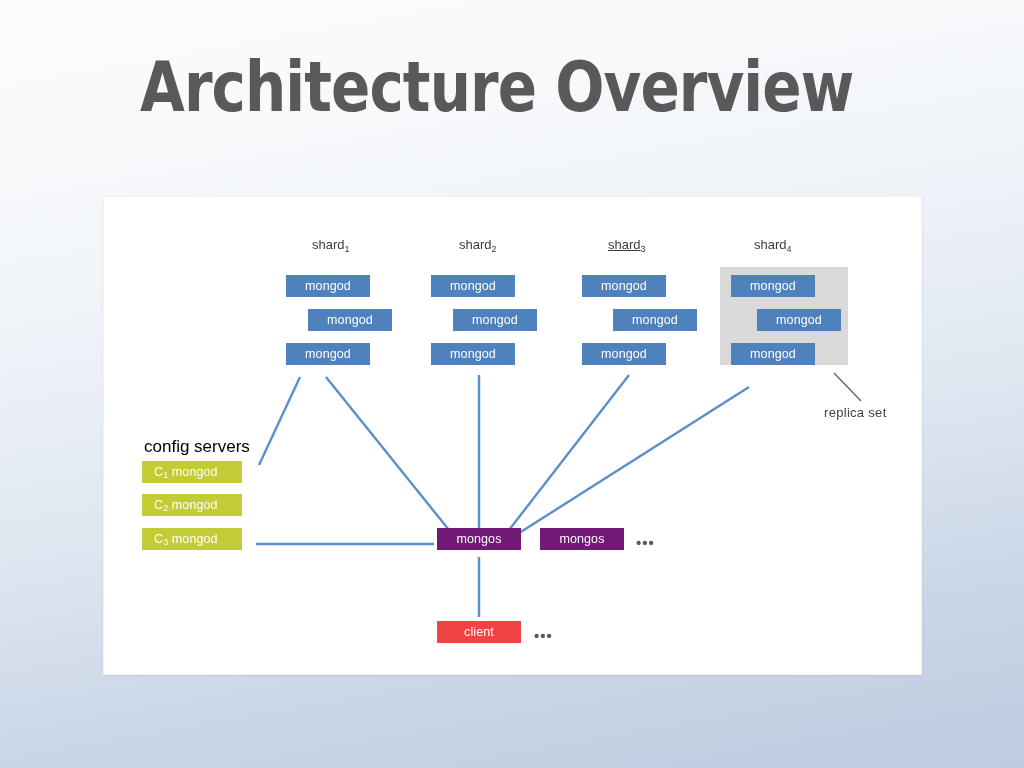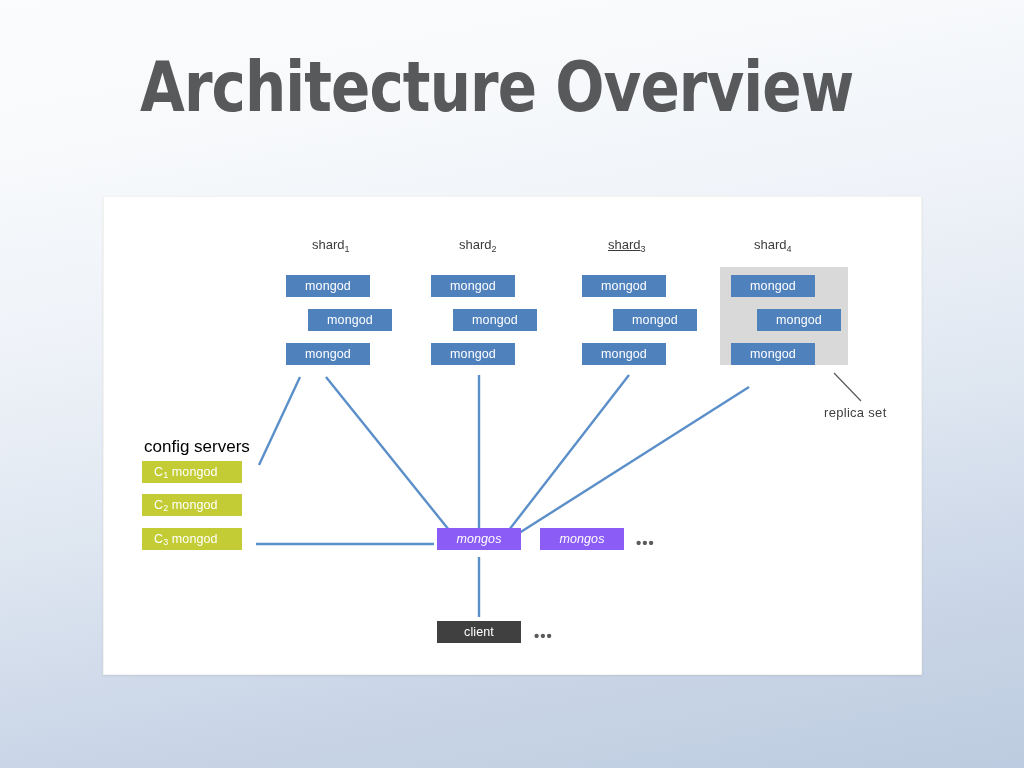--- a/index.html
+++ b/index.html
@@ -83,34 +83,33 @@
     justify-content: center;
     white-space: nowrap;
     letter-spacing: 0.1px;
   }
   .mongod {
     background: #4f81bd;
     width: 84px;
     height: 22px;
   }
   .mongos {
-    background: #8b5cf6;
+    background: #701a75;
     width: 84px;
     height: 22px;
-    font-style: italic;
   }
   .configsrv {
     background: #c3cc35;
     width: 100px;
     height: 22px;
     justify-content: flex-start;
     padding-left: 12px;
   }
   .client {
-    background: #404040;
+    background: #ef4444;
     width: 84px;
     height: 22px;
   }
 
   
   #replica-set-highlight {
     position: absolute;
     background: #d9d9d9;
     left: 616px;
     top: 62px;

